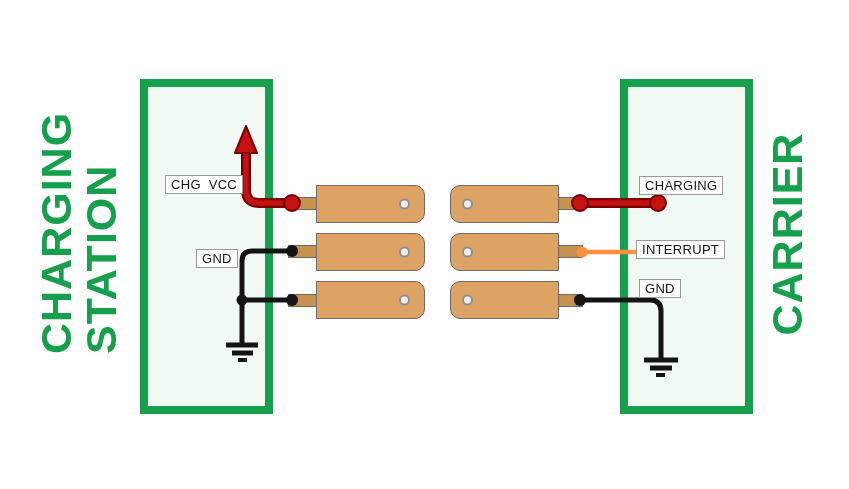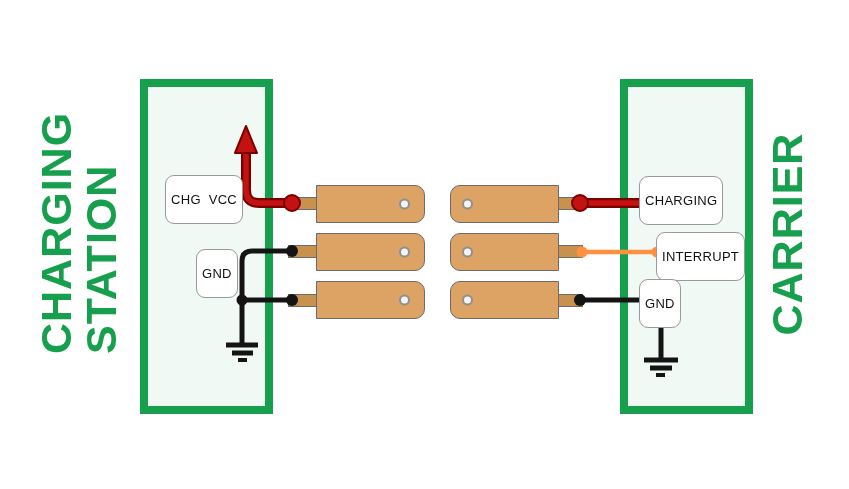--- a/index.html
+++ b/index.html
@@ -53,28 +53,28 @@
   .pin.pl { left:288px; }
   .pin.pr { left:553px; }
   .py1 { top:197px; } .py2 { top:245px; } .py3 { top:294px; }
 
   
   #wires { position:absolute; left:0; top:0; z-index:3; }
 
   
   .tag {
     position:absolute; z-index:4;
-    background:#ffffff; border:1px solid #999999; border-radius:9px;
+    background:#ffffff; border:1px solid #999999; border-radius:0;
     font-size:13px; color:#111111; letter-spacing:0.3px;
-    padding:16px 5px; white-space:nowrap;
+    padding:1px 5px; white-space:nowrap;
   }
   #tag-chgvcc   { left:165px; top:175px; word-spacing:4px; }
   #tag-gnd-l    { left:196px; top:249px; }
   #tag-battery  { left:639px; top:176px; }
-  #tag-interrupt{ left:636px; top:232px;margin-left:20px; }
+  #tag-interrupt{ left:636px; top:240px; }
   #tag-gnd-r    { left:639px; top:279px; }
 </style>
 </head>
 <body>
 
 <div id="canvas">
 
   <div class="panel" id="panel-left"></div>
   <div class="panel" id="panel-right"></div>
 

